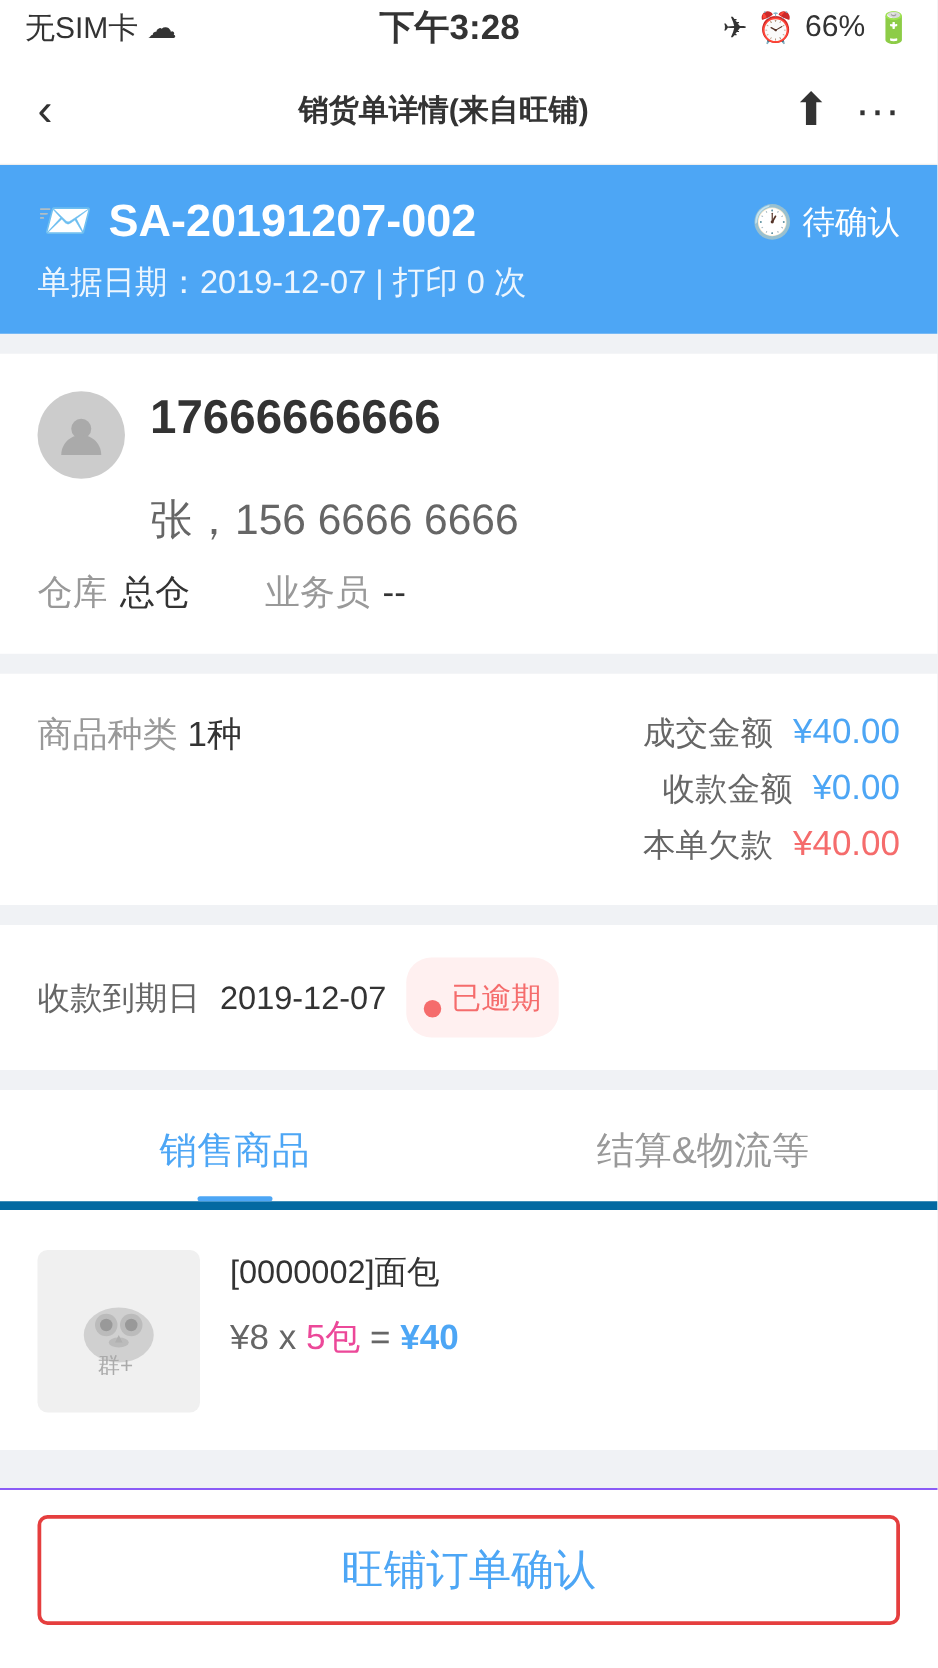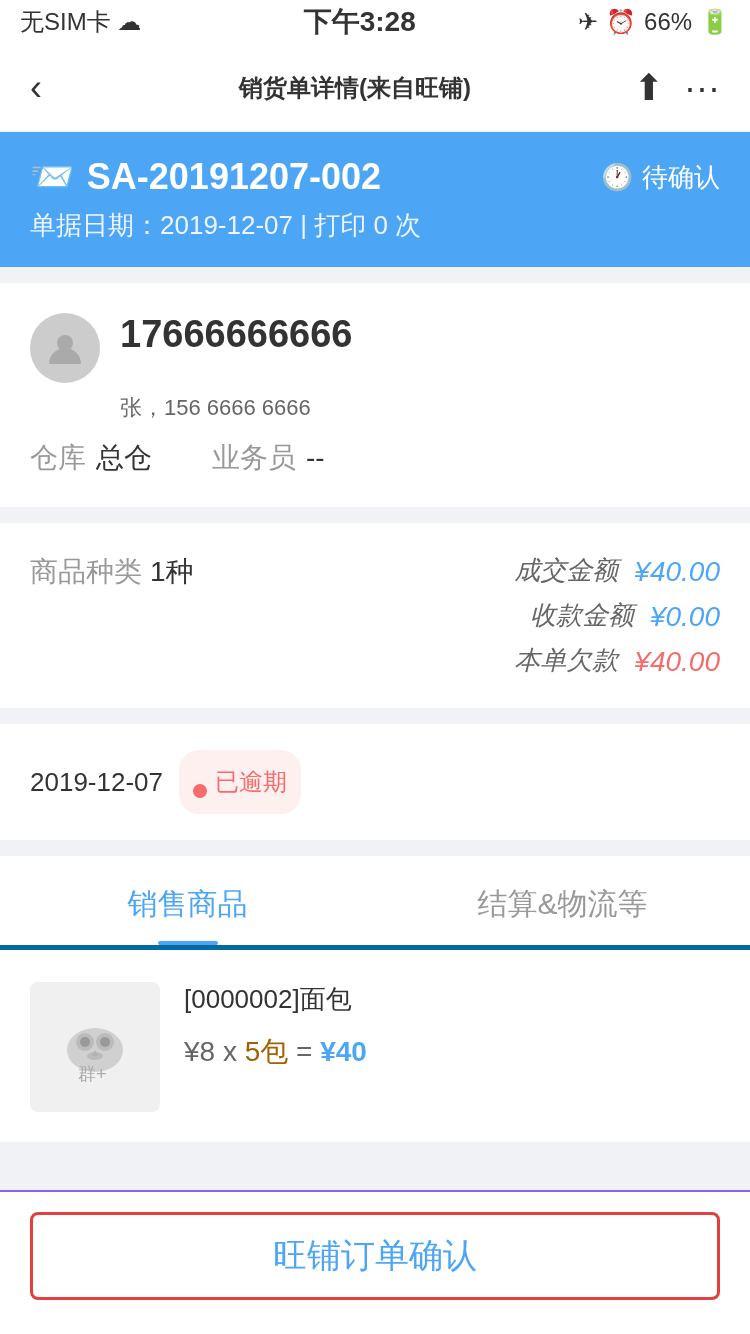--- a/index.html
+++ b/index.html
@@ -114,21 +114,21 @@
       align-items: center;
       justify-content: center;
       flex-shrink: 0;
     }
     .customer-phone {
       font-size: 38px;
       font-weight: 600;
       color: #333;
     }
     .customer-name {
-      font-size: 22px;
+      font-size: 34px;
       color: #666;
       margin-left: 90px;
       margin-bottom: 16px;
     }
     .customer-meta {
       display: flex;
       gap: 60px;
       margin-left: 0;
       font-size: 28px;
       color: #666;
@@ -161,24 +161,23 @@
     .amount-category-label { color: #999; }
     .amount-category-value { color: #333; }
     .amount-right {
       display: flex;
       flex-direction: column;
       align-items: flex-end;
       gap: 10px;
     }
     .amount-row {
       display: flex;
-      align-items: flex-end;
+      align-items: flex-start;
       gap: 16px;
       font-size: 26px;
-      font-style: italic;
     }
     .amount-name { color: #666; }
     .amount-val-blue { color: #4da6f5; font-size: 28px; }
     .amount-val-red { color: #f56c6c; font-size: 28px; }
 
     
     .due-section {
       background: #fff;
       padding: 26px 30px;
       margin-top: 16px;
@@ -208,21 +207,21 @@
       display: inline-block;
     }
 
     
     .tabs-section {
       background: #fff;
       margin-top: 16px;
     }
     .tabs-row {
       display: flex;
-      border-bottom: 5px solid #0369a1;
+      border-bottom: 7px solid #0369a1;
     }
     .tab-item {
       flex: 1;
       text-align: center;
       padding: 28px 0 20px;
       font-size: 30px;
       color: #999;
       position: relative;
       cursor: pointer;
     }
@@ -268,21 +267,21 @@
     }
     .product-name {
       font-size: 26px;
       color: #333;
       margin-bottom: 16px;
     }
     .product-price-row {
       font-size: 28px;
       color: #666;
     }
-    .price-highlight { color: #a16207; }
+    .price-highlight { color: #ec4899; }
     .price-total { color: #4da6f5; font-weight: 600; }
 
     
     .gray-area {
       background: #f0f2f5;
       height: 180px;
     }
 
     
     .bottom-bar {
@@ -388,20 +387,21 @@
       <span class="amount-val-blue">¥0.00</span>
     </div>
     <div class="amount-row">
       <span class="amount-name">本单欠款</span>
       <span class="amount-val-red">¥40.00</span>
     </div>
   </div>
 </div>
 
 <div class="due-section">
+  <span class="due-label">收款到期日</span>
   <span class="due-date">2019-12-07</span>
   <div class="due-overdue">
     <span class="overdue-dot"></span>
     <span>已逾期</span>
   </div>
 </div>
 
 <div class="tabs-section">
   <div class="tabs-row">
     <div class="tab-item active">销售商品</div>

